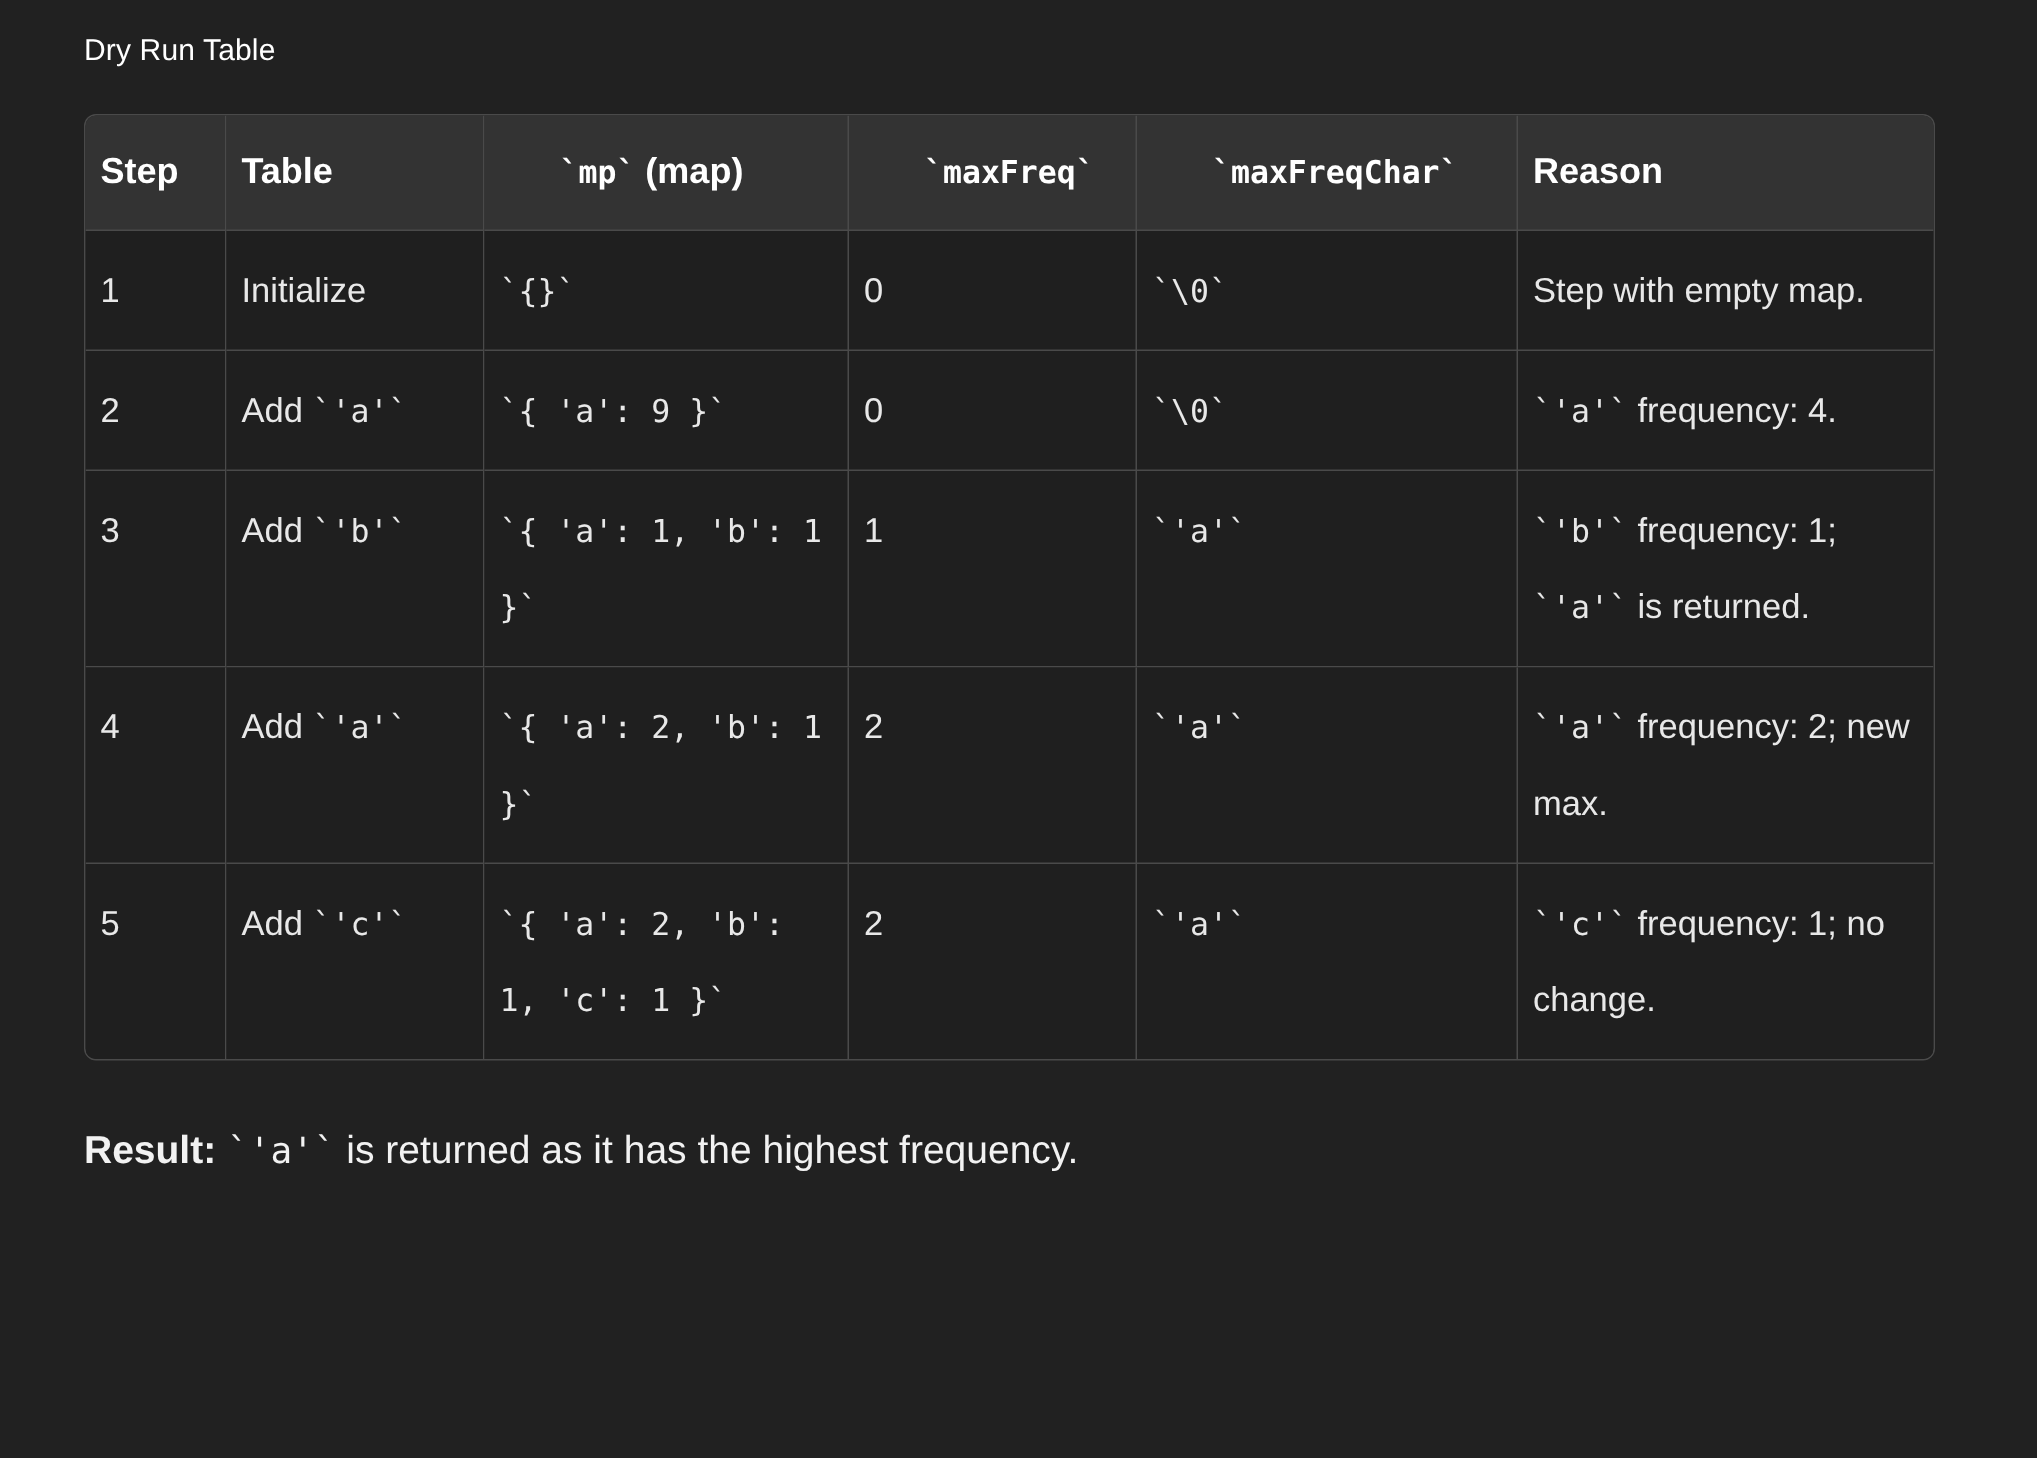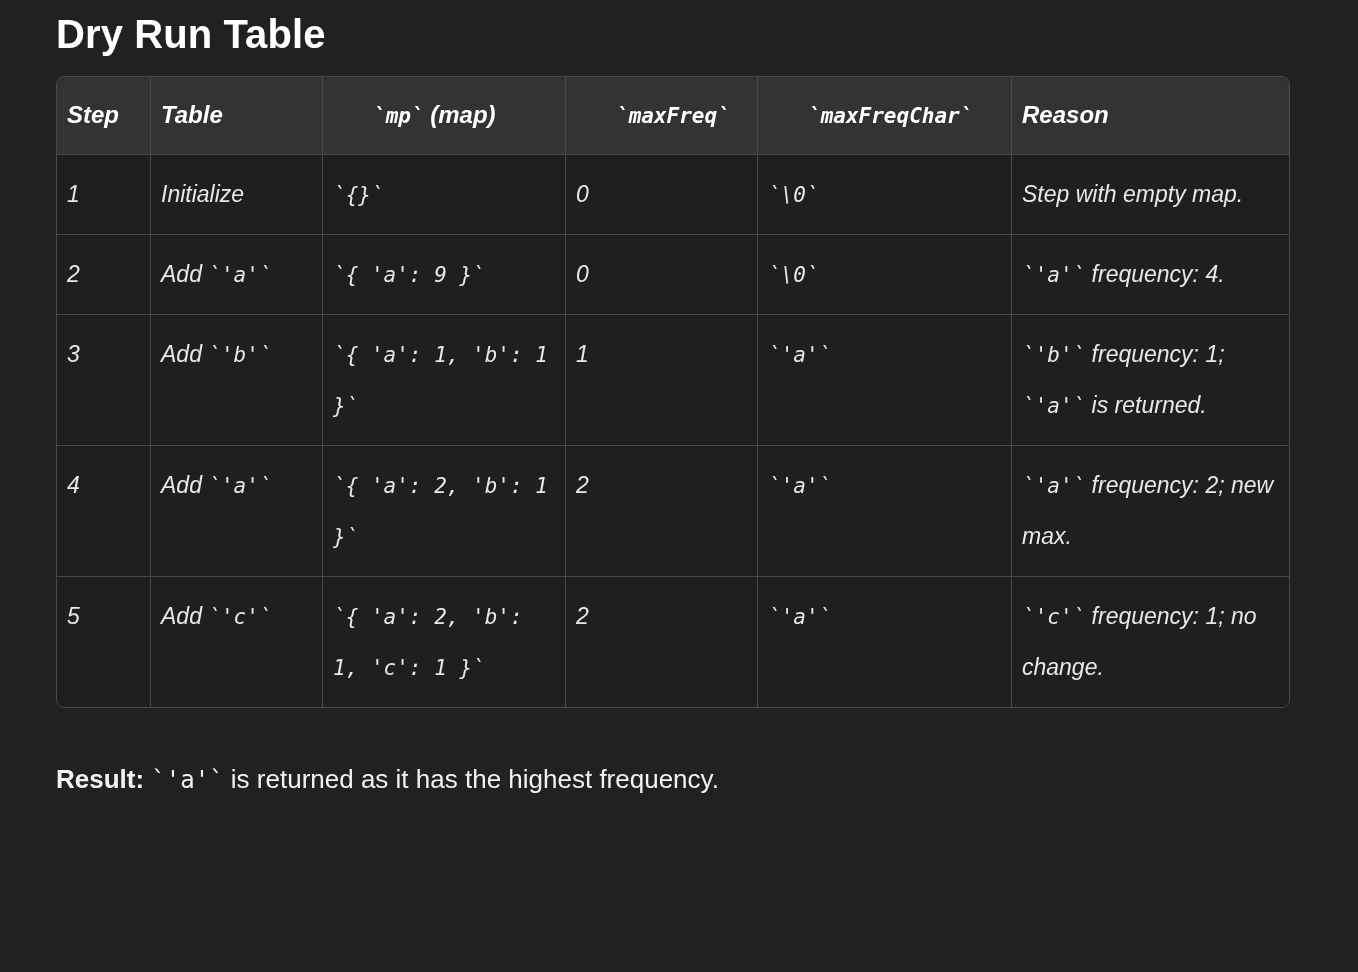--- a/index.html
+++ b/index.html
@@ -15,32 +15,31 @@
     overflow: hidden;
   }
   .page {
     position: relative;
     width: 1358px;
     height: 972px;
     box-sizing: border-box;
     padding: 0 56px;
   }
   .page-title {
-    font-size: 40px;
-    font-weight: bold;
+    font-size: 20px;
+    font-weight: normal;
     letter-spacing: 0.1px;
     color: #ffffff;
     margin: 0;
     padding-top: 14px;
     line-height: 40px;
   }
   .table-wrap {
     margin-top: 22px;
     width: 1232px;
-    font-style: italic;
   }
   table.dry-run {
     border-collapse: separate;
     border-spacing: 0;
     width: 1232px;
     table-layout: fixed;
     border: 1px solid #4a4a4a;
     border-radius: 8px;
     overflow: hidden;
   }
@@ -82,21 +81,21 @@
   col.c-maxchar   { width: 254px; }
   col.c-reason    { width: 277px; }
 
   .mono {
     font-family: "DejaVu Sans Mono", "Liberation Mono", monospace;
     font-size: 21px;
     letter-spacing: 0px;
   }
   th .mono { font-weight: bold; font-size: 21px; margin-left: 40px; }
   .result-line {
-    margin-top: 52px;
+    margin-top: 40px;
     font-size: 26px;
     line-height: 38px;
     color: #f2f2f2;
   }
   .result-line .lead { font-weight: bold; }
   .result-line .mono { font-size: 24px; }
 </style>
 </head>
 <body>
 

